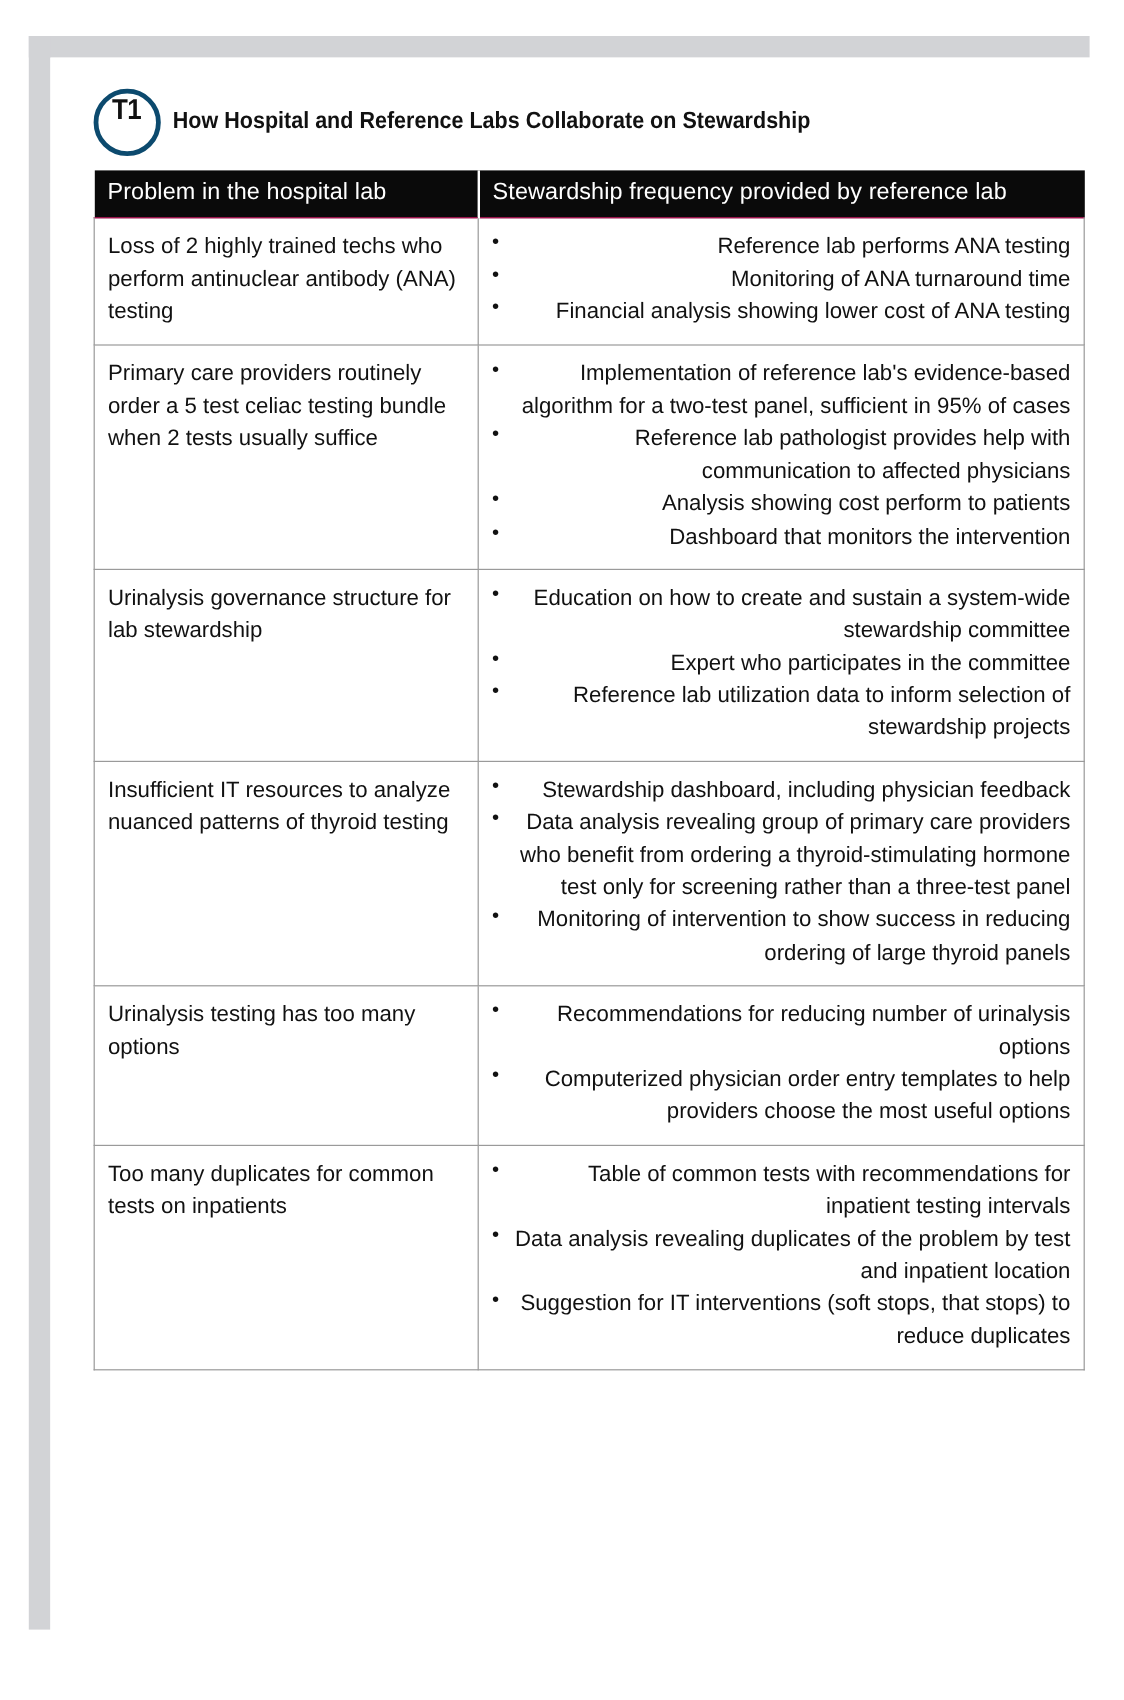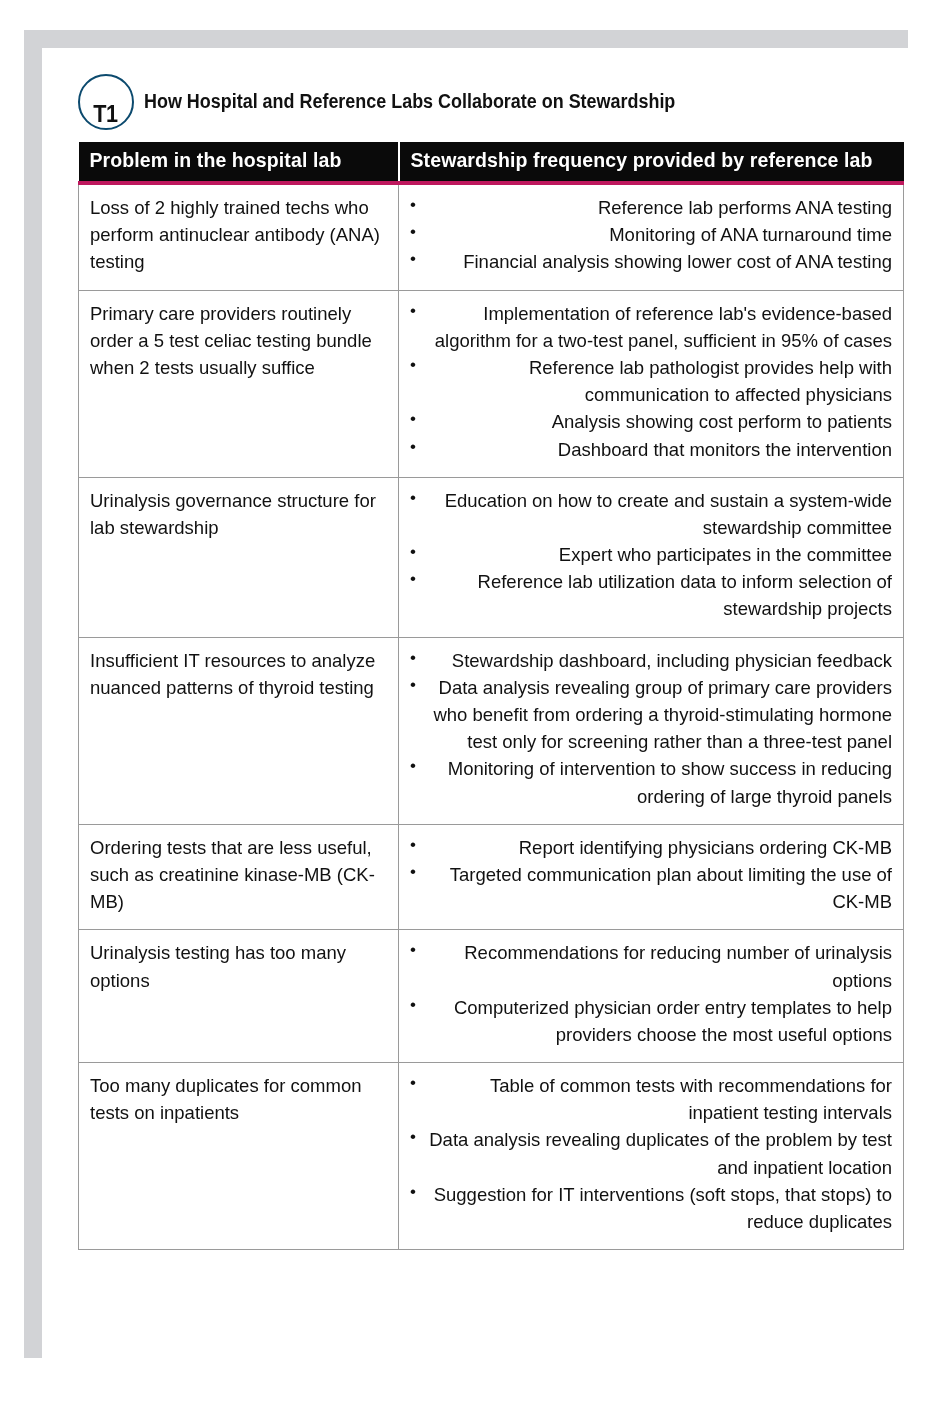--- a/index.html
+++ b/index.html
@@ -48,25 +48,25 @@
     top: 74px;
     width: 825px;
     height: 56px;
   }
   #badge {
     position: absolute;
     left: 0px;
     top: 0px;
     width: 56px;
     height: 56px;
-    border: 2px solid #0c4a6e;
+    border: 4px solid #0c4a6e;
     border-radius: 50%;
     box-sizing: border-box;
     display: flex;
-    align-items: flex-end;
+    align-items: flex-start;
     justify-content: center;
   }
   #badge-label {
     font-size: 24px;
     font-weight: bold;
     color: #111111;
     letter-spacing: -0.5px;
     font-family: "Liberation Sans", "DejaVu Sans", sans-serif;
     transform: scaleX(0.9);
   }
@@ -92,42 +92,42 @@
     table-layout: fixed;
   }
   #stewardship-table col.col-problem { width: 320px; }
   #stewardship-table col.col-solution { width: 505px; }
 
   #stewardship-table thead th {
     background: #0a0a0a;
     color: #ffffff;
     text-align: left;
     font-size: 19.5px;
-    font-weight: bold;
+    font-weight: normal;
     padding: 7px 11px 9px 11px;
     vertical-align: middle;
     border: none;
     letter-spacing: 0.1px;
   }
   #stewardship-table thead th.th-problem {
     border-right: 2px solid #ffffff;
   }
 
   #stewardship-table tbody td {
     border: 1px solid #9a9a9a;
     border-top: none;
     vertical-align: top;
     padding: 9px 11px 14px 11px;
     font-size: 18.5px;
     line-height: 1.47;
     color: #111111;
     background: #ffffff;
   }
   #stewardship-table tbody tr:first-child td {
-    border-top: 4px solid #be185d;
+    border-top: 1px solid #be185d;
   }
   #stewardship-table tbody td.cell-problem {
     border-left: 1px solid #9a9a9a;
     border-right: 1px solid #9a9a9a;
   }
 
   ul.solution-list {
     margin: 0;
     padding: 0;
     list-style: none;
@@ -209,29 +209,20 @@
         <td class="cell-problem">Insufficient IT resources to analyze nuanced patterns of thyroid testing</td>
         <td class="cell-solution">
           <ul class="solution-list">
             <li>Stewardship dashboard, including physician feedback</li>
             <li>Data analysis revealing group of primary care providers who benefit from ordering a thyroid-stimulating hormone test only for screening rather than a three-test panel</li>
             <li>Monitoring of intervention to show success in reducing ordering of large thyroid panels</li>
           </ul>
         </td>
       </tr>
       <tr>
-        <td class="cell-problem">Ordering tests that are less useful, such as creatinine kinase-MB (CK-MB)</td>
-        <td class="cell-solution">
-          <ul class="solution-list">
-            <li>Report identifying physicians ordering CK-MB</li>
-            <li>Targeted communication plan about limiting the use of CK-MB</li>
-          </ul>
-        </td>
-      </tr>
-      <tr>
         <td class="cell-problem">Urinalysis testing has too many options</td>
         <td class="cell-solution">
           <ul class="solution-list">
             <li>Recommendations for reducing number of urinalysis options</li>
             <li>Computerized physician order entry templates to help providers choose the most useful options</li>
           </ul>
         </td>
       </tr>
       <tr>
         <td class="cell-problem">Too many duplicates for common tests on inpatients</td>

